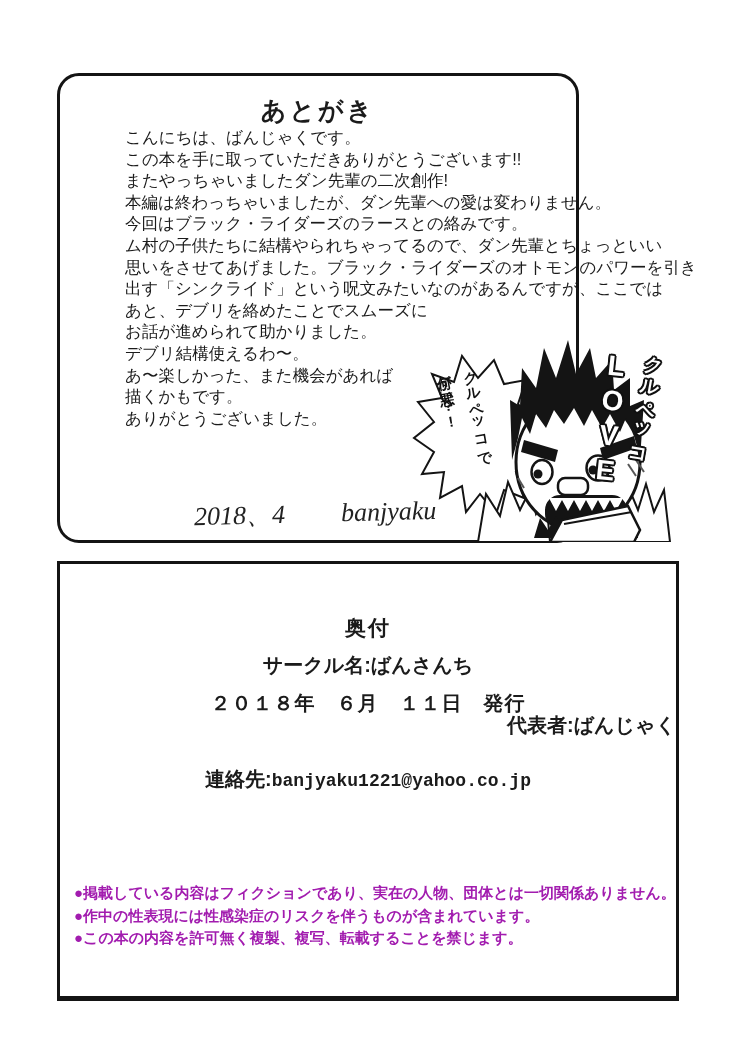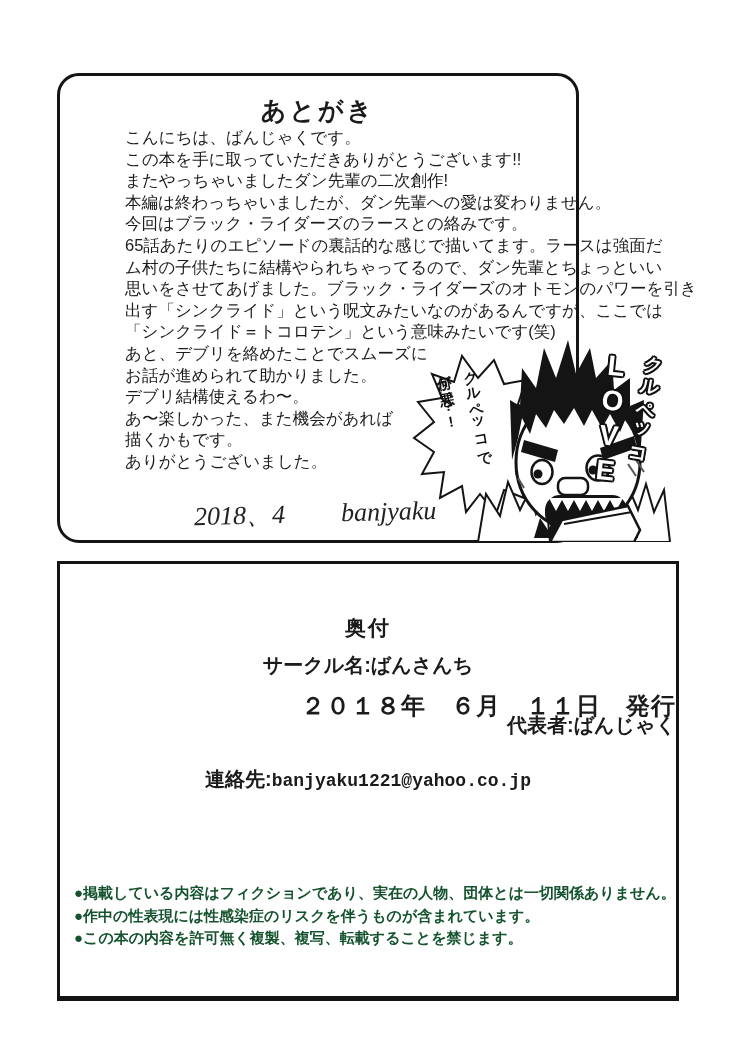--- a/index.html
+++ b/index.html
@@ -28,48 +28,46 @@
   .outline-text{color:#fff;font-weight:800;
       text-shadow:2px 0 0 #111,-2px 0 0 #111,0 2px 0 #111,0 -2px 0 #111,
                   1.5px 1.5px 0 #111,-1.5px 1.5px 0 #111,1.5px -1.5px 0 #111,-1.5px -1.5px 0 #111;}
   .love-text{left:182px;top:10px;font-size:28px;letter-spacing:4px;transform:rotate(6deg);}
   .peco-text{left:222px;top:2px;font-size:19px;letter-spacing:2px;transform:rotate(10deg);}
 
   
   .col-line{position:absolute;left:0;width:100%;text-align:center;font-weight:600;}
   .col-title{top:50px;font-size:21px;font-weight:800;letter-spacing:2px;}
   .col-circle{top:88px;font-size:20px;}
-  .col-date{top:126px;font-size:24px;letter-spacing:1px;text-align:right;}
+  .col-date{top:126px;font-size:20px;letter-spacing:1px;}
   .col-rep{top:148px;font-size:20px;text-align:right;}
   .col-contact{top:202px;font-size:20px;}
   .email{font-family:"Liberation Mono","DejaVu Sans Mono",monospace;font-size:18px;font-weight:700;margin-top:37px;}
 
   .disclaimer{position:absolute;left:14px;top:318px;width:592px;font-size:15px;
-              line-height:22.5px;font-weight:600;color:#14532d;}
+              line-height:22.5px;font-weight:600;color:#a21caf;}
   .disc-line{white-space:nowrap;}
 </style>
 </head>
 <body>
 
 <div class="page">
 
   <div class="frame afterword-box">
     <div class="aw-title">あとがき</div>
 
     <div class="aw-body">
       <div class="aw-line">こんにちは、ばんじゃくです。</div>
       <div class="aw-line">この本を手に取っていただきありがとうございます!!</div>
       <div class="aw-line">またやっちゃいましたダン先輩の二次創作!</div>
       <div class="aw-line">本編は終わっちゃいましたが、ダン先輩への愛は変わりません。</div>
       <div class="aw-line">今回はブラック・ライダーズのラースとの絡みです。</div>
-      <div class="aw-line">65話あたりのエピソードの裏話的な感じで描いてます。ラースは強面だ</div>
       <div class="aw-line">ム村の子供たちに結構やられちゃってるので、ダン先輩とちょっといい</div>
       <div class="aw-line">思いをさせてあげました。ブラック・ライダーズのオトモンのパワーを引き</div>
       <div class="aw-line">出す「シンクライド」という呪文みたいなのがあるんですが、ここでは</div>
-      <div class="aw-line">「シンクライド＝トコロテン」という意味みたいです(笑)</div>
       <div class="aw-line">あと、デブリを絡めたことでスムーズに</div>
       <div class="aw-line">お話が進められて助かりました。</div>
       <div class="aw-line">デブリ結構使えるわ〜。</div>
       <div class="aw-line">あ〜楽しかった、また機会があれば</div>
       <div class="aw-line">描くかもです。</div>
       <div class="aw-line">ありがとうございました。</div>
     </div>
 
     <div class="aw-sign">
       <span>2018、4</span>

